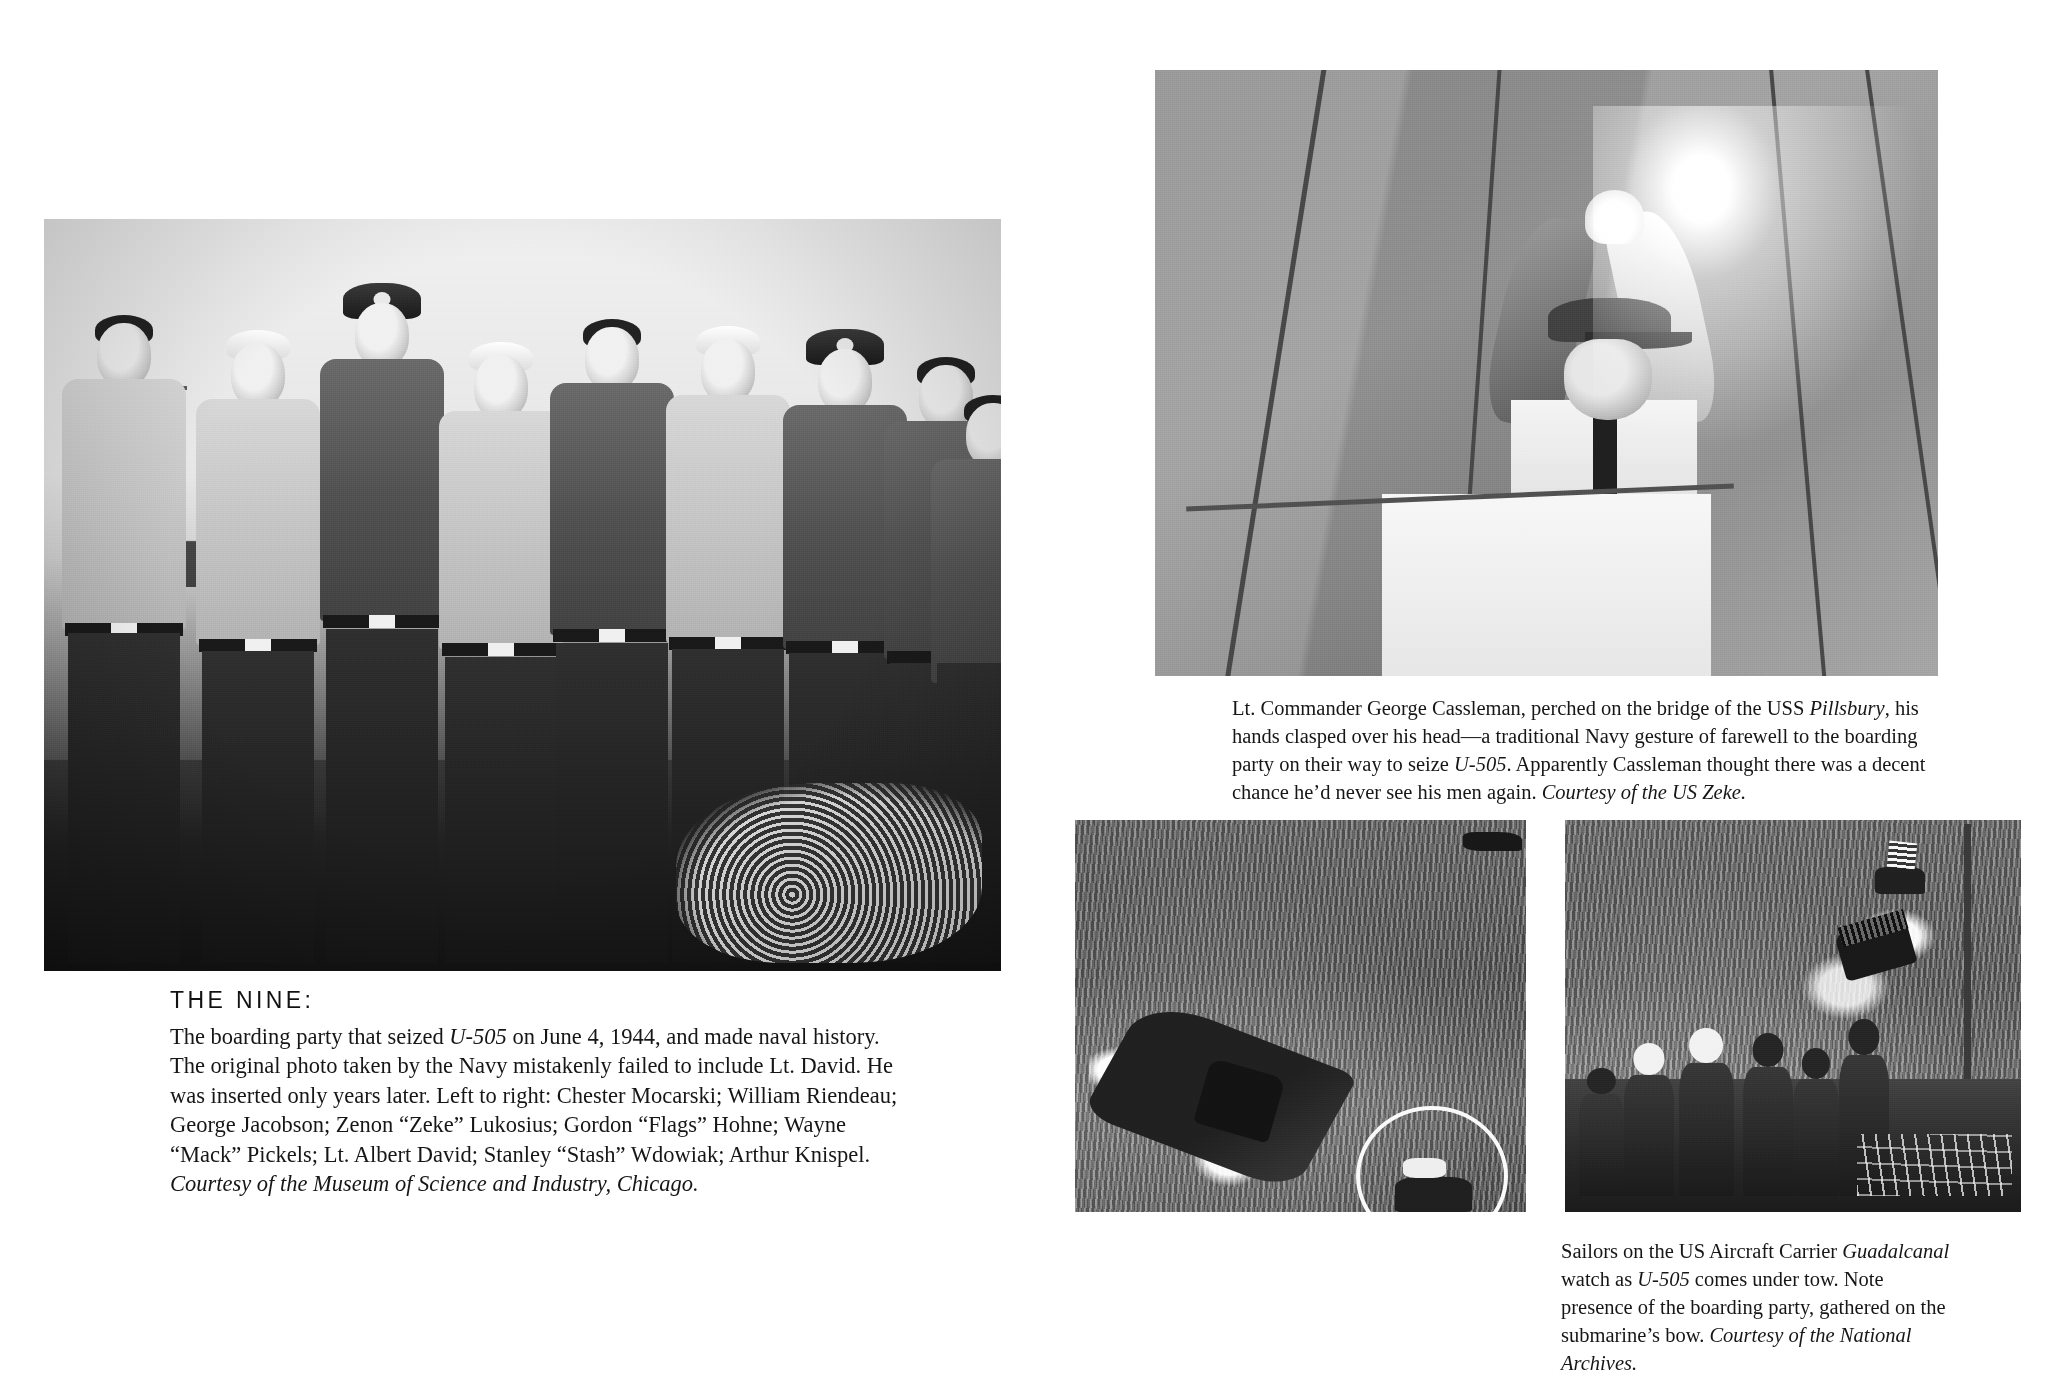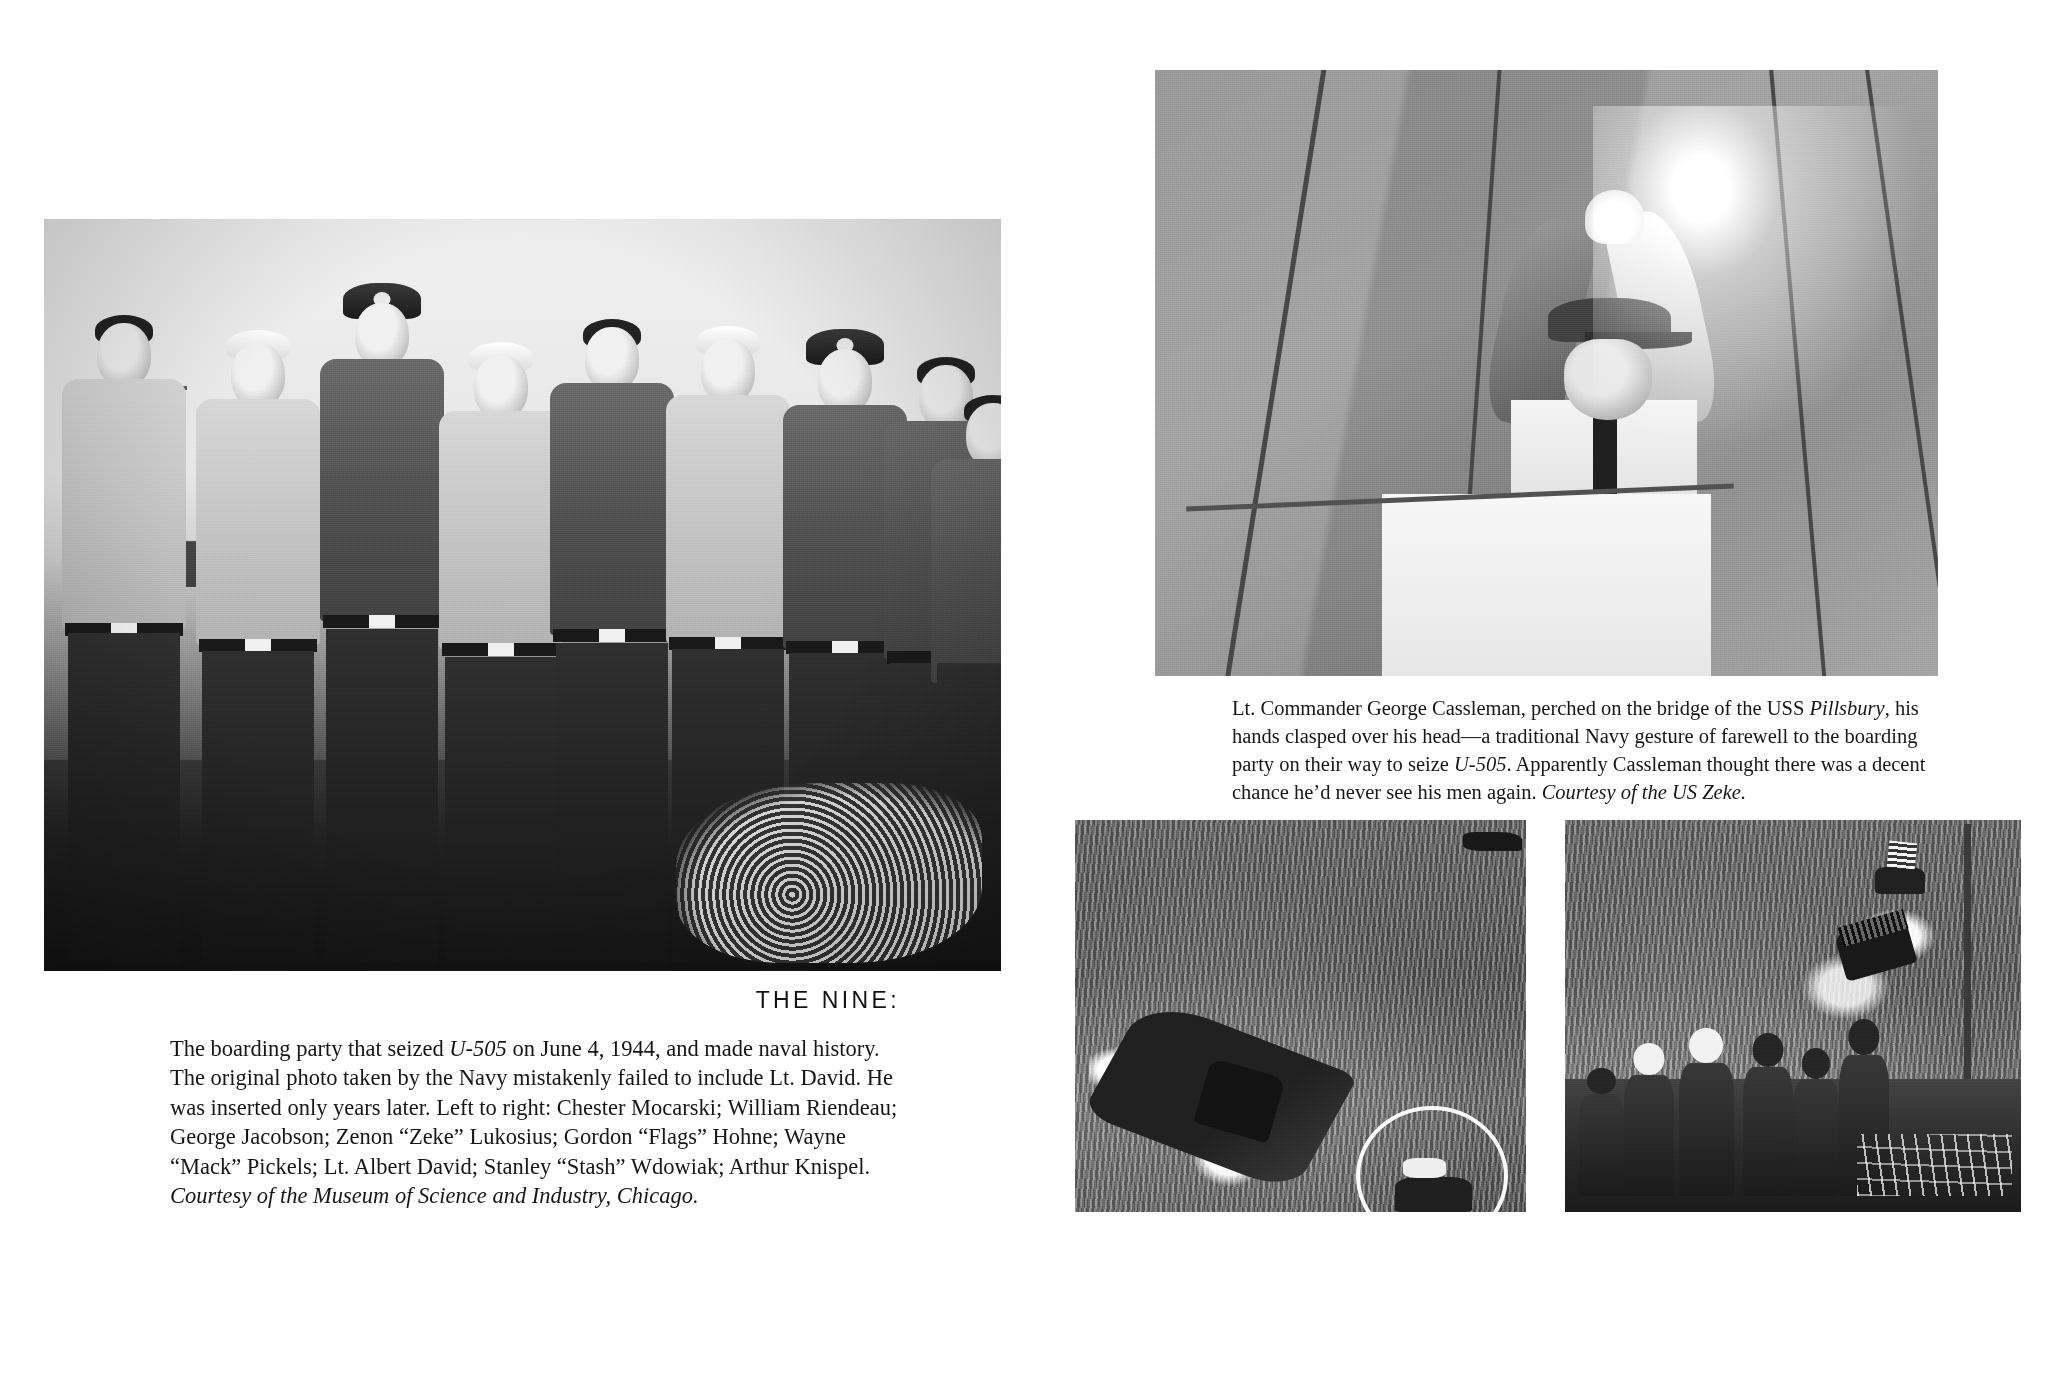--- a/index.html
+++ b/index.html
@@ -312,23 +312,22 @@
     color: #161616;
   }
   #cap-nine {
     left: 170px; top: 986px; width: 730px;
     font-size: 22.5px; line-height: 29.5px;
   }
   #cap-nine .kicker {
     font-family: "Liberation Sans", sans-serif;
     font-size: 23px;
     letter-spacing: 3.4px;
-    margin-bottom: 18px;
+    margin-bottom: 6px;
     color: #121212;
-    text-align: right;
   }
   #cap-bridge {
     left: 1232px; top: 694px; width: 698px;
     font-size: 20.5px; line-height: 28px;
   }
   #cap-sub {
     left: 1149px; top: 1237px; width: 378px;
     font-size: 20.5px; line-height: 28px;
   }
   #cap-deck {
@@ -503,14 +502,22 @@
     <div class="crewman" style="left:3%;width:10%;height:26%;"></div>
     <div class="crewman whitehat" style="left:13%;width:11%;height:31%;"></div>
     <div class="crewman whitehat" style="left:25%;width:12%;height:34%;"></div>
     <div class="crewman" style="left:39%;width:11%;height:33%;"></div>
     <div class="crewman" style="left:50%;width:10%;height:30%;"></div>
     <div class="crewman" style="left:60%;width:11%;height:36%;"></div>
     <div class="railing"></div>
     <div class="grain"></div>
   </div>
 
+  <div class="caption" id="cap-deck">
+    <div>
+      Sailors on the US Aircraft Carrier <i>Guadalcanal</i> watch as <i>U-505</i>
+      comes under tow. Note presence of the boarding party, gathered on the
+      submarine’s bow. <span class="courtesy">Courtesy of the National
+      Archives.</span>
+    </div>
+  </div>
 
 </div>
 
 </body></html>

